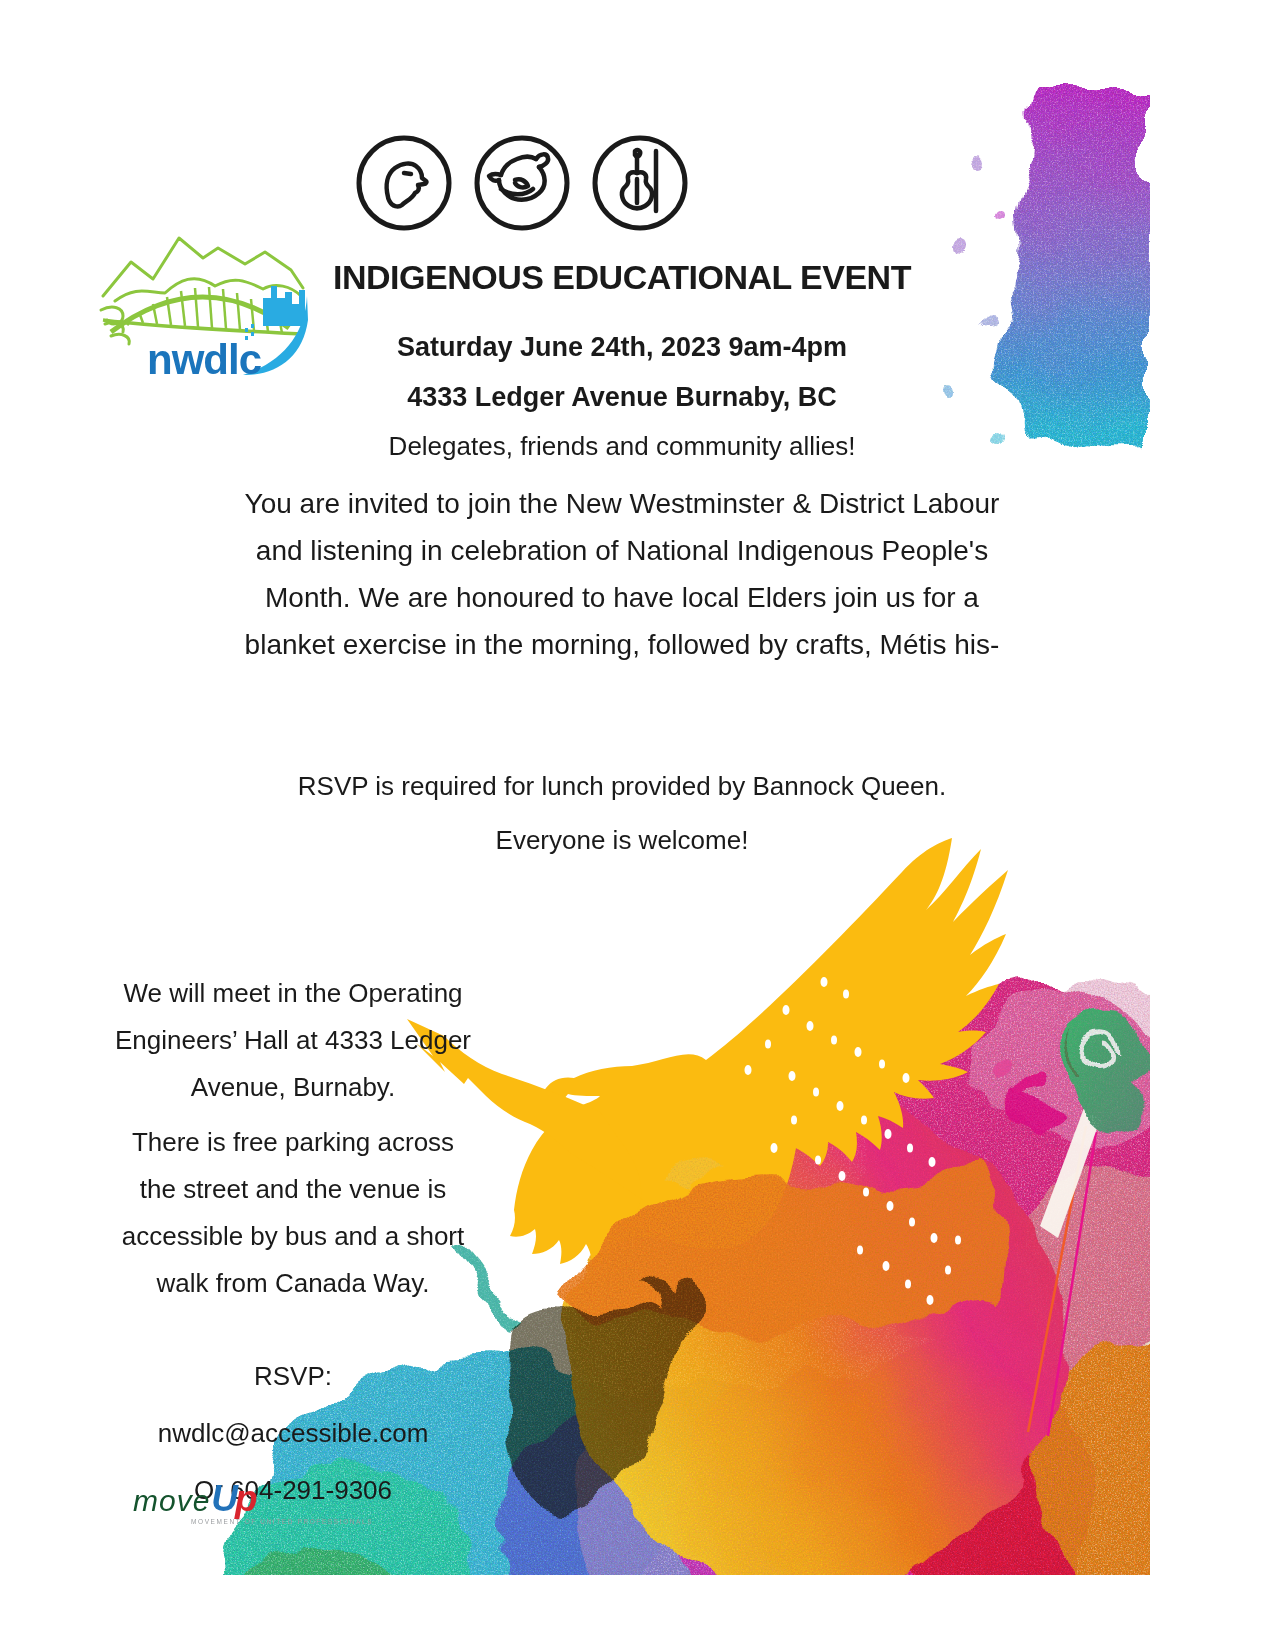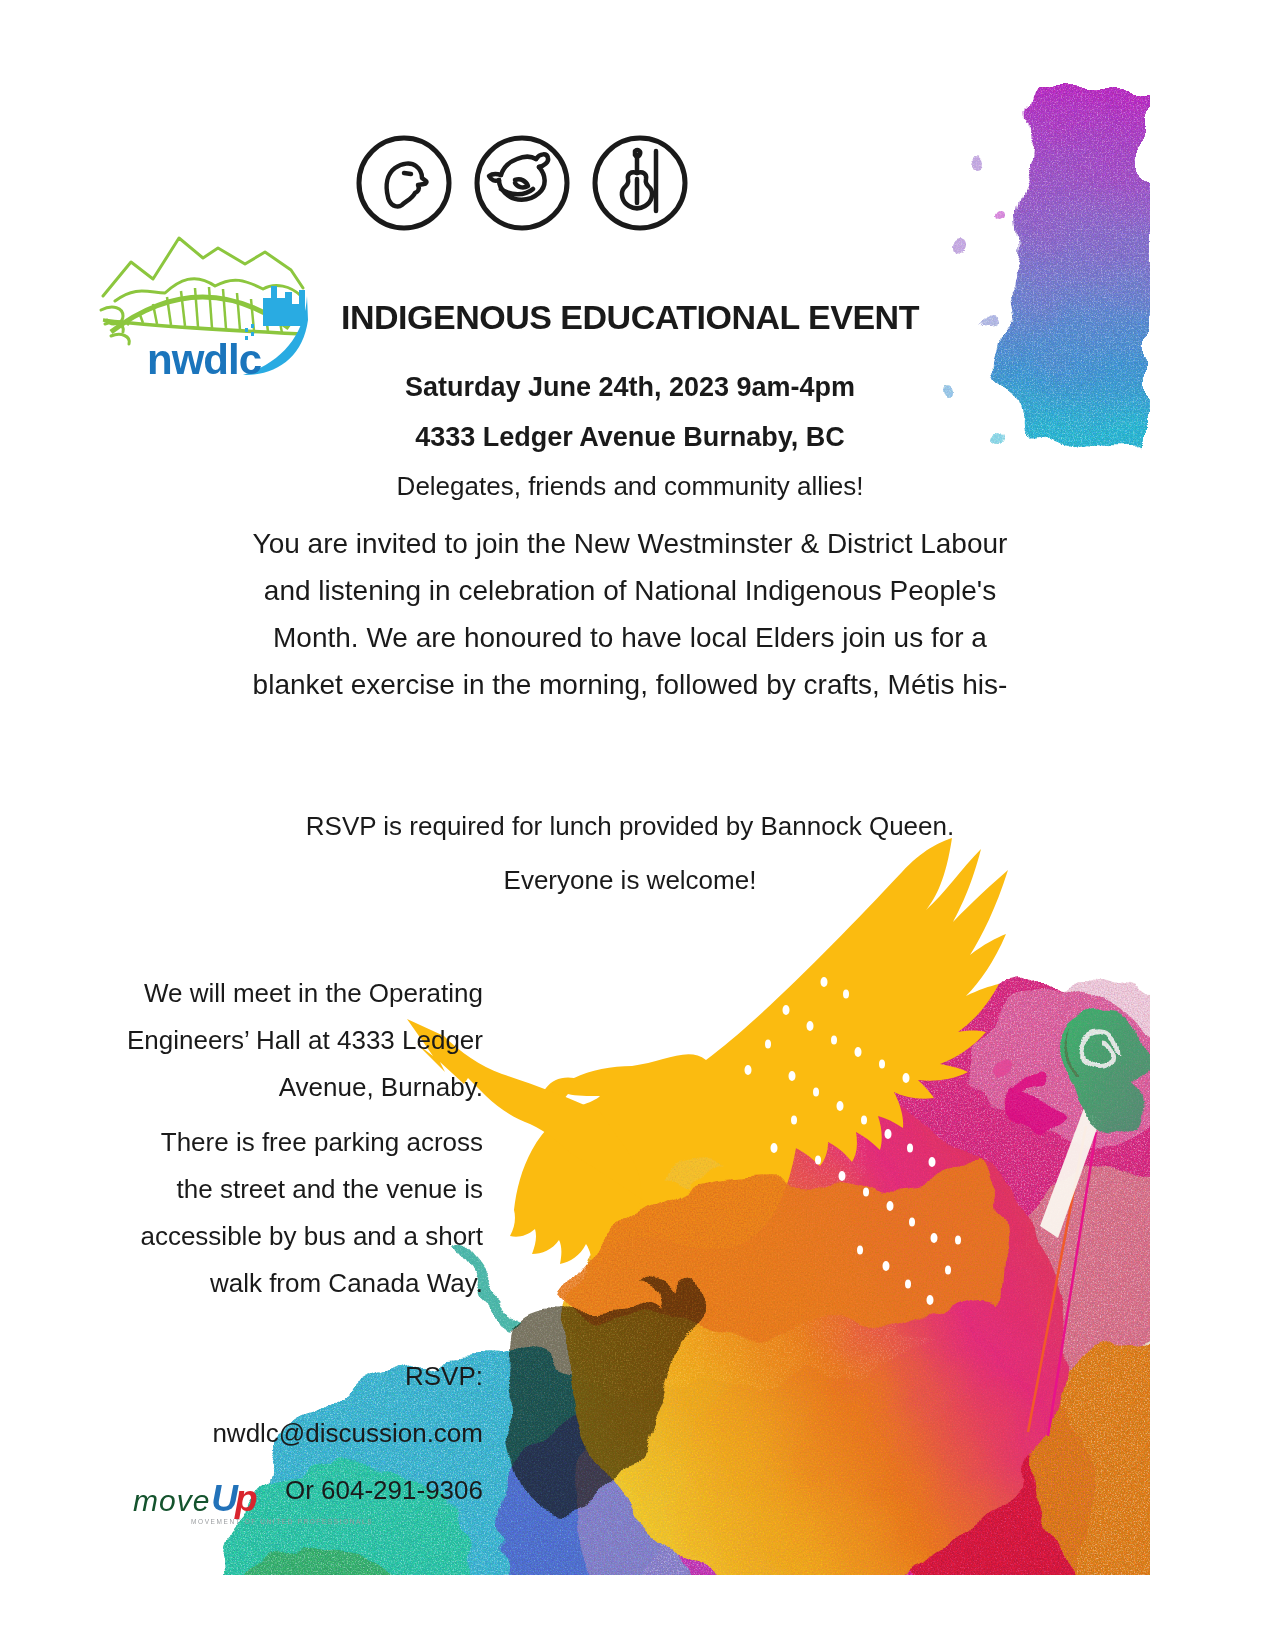--- a/index.html
+++ b/index.html
@@ -3,31 +3,31 @@
 <meta charset="utf-8">
 <style>
   html,body{margin:0;padding:0;background:#e8e8e8;}
   .page{position:relative;width:1275px;height:1650px;background:#ffffff;overflow:hidden;
         font-family:"Liberation Sans",sans-serif;color:#1a1a1a;margin:0 auto;}
   .abs{position:absolute;}
   
   .icon-row{position:absolute;left:352px;top:129px;display:flex;gap:14px;}
   .circ-icon{width:104px;height:108px;}
   
-  .centercol{position:absolute;left:130px;width:1000px;text-align:center;margin-top:40px;}
+  .centercol{position:absolute;left:122px;width:1000px;text-align:center;}
   .title{top:258px;font-size:34px;font-weight:700;letter-spacing:-0.5px;}
   .subtitle{font-size:27px;font-weight:700;}
   .date-line{top:332px;}
   .venue-line{top:382px;}
   .greeting{top:431px;font-size:26px;}
   .bodylines{top:480px;font-size:28px;line-height:47px;}
   .rsvp-note{top:771px;font-size:26px;}
   .welcome{top:825px;font-size:26px;}
   
-  .leftcol{position:absolute;left:103px;top:970px;width:380px;font-size:26px;line-height:47px;text-align:right;}
+  .leftcol{position:absolute;left:103px;top:970px;width:380px;font-size:26px;line-height:47px;text-align:center;}
   .leftcol .sp1{margin-top:8px;}
   .leftcol .sp2{margin-top:46px;}
   .leftcol .sp3{margin-top:10px;}
   
   .moveup{position:absolute;left:133px;top:1480px;line-height:1;}
   .moveup .mv{font-style:italic;font-size:30px;color:#14532d;letter-spacing:1px;}
   .moveup .u{font-style:italic;font-weight:700;font-size:37px;color:#2272b9;margin-left:1px;}
   .moveup .p{font-style:italic;font-weight:700;font-size:37px;color:#d9252e;margin-left:-3px;}
   .moveup .tag{font-size:6.5px;color:#9a9da0;letter-spacing:1.6px;margin-top:2px;margin-left:58px;}
 </style>
@@ -334,21 +334,21 @@
 
   <div class="leftcol">
     <div>We will meet in the Operating</div>
     <div>Engineers’ Hall at 4333 Ledger</div>
     <div>Avenue, Burnaby.</div>
     <div class="sp1">There is free parking across</div>
     <div>the street and the venue is</div>
     <div>accessible by bus and a short</div>
     <div>walk from  Canada Way.</div>
     <div class="sp2">RSVP:</div>
-    <div class="sp3">nwdlc@discussion.com</div>
+    <div class="sp3">nwdlc@accessible.com</div>
     <div class="sp3">Or 604-291-9306</div>
   </div>
 
   <div class="moveup">
     <span class="mv">move</span><span class="u">U</span><span class="p">p</span>
     <div class="tag">MOVEMENT OF UNITED PROFESSIONALS</div>
   </div>
 
 </div>
 

